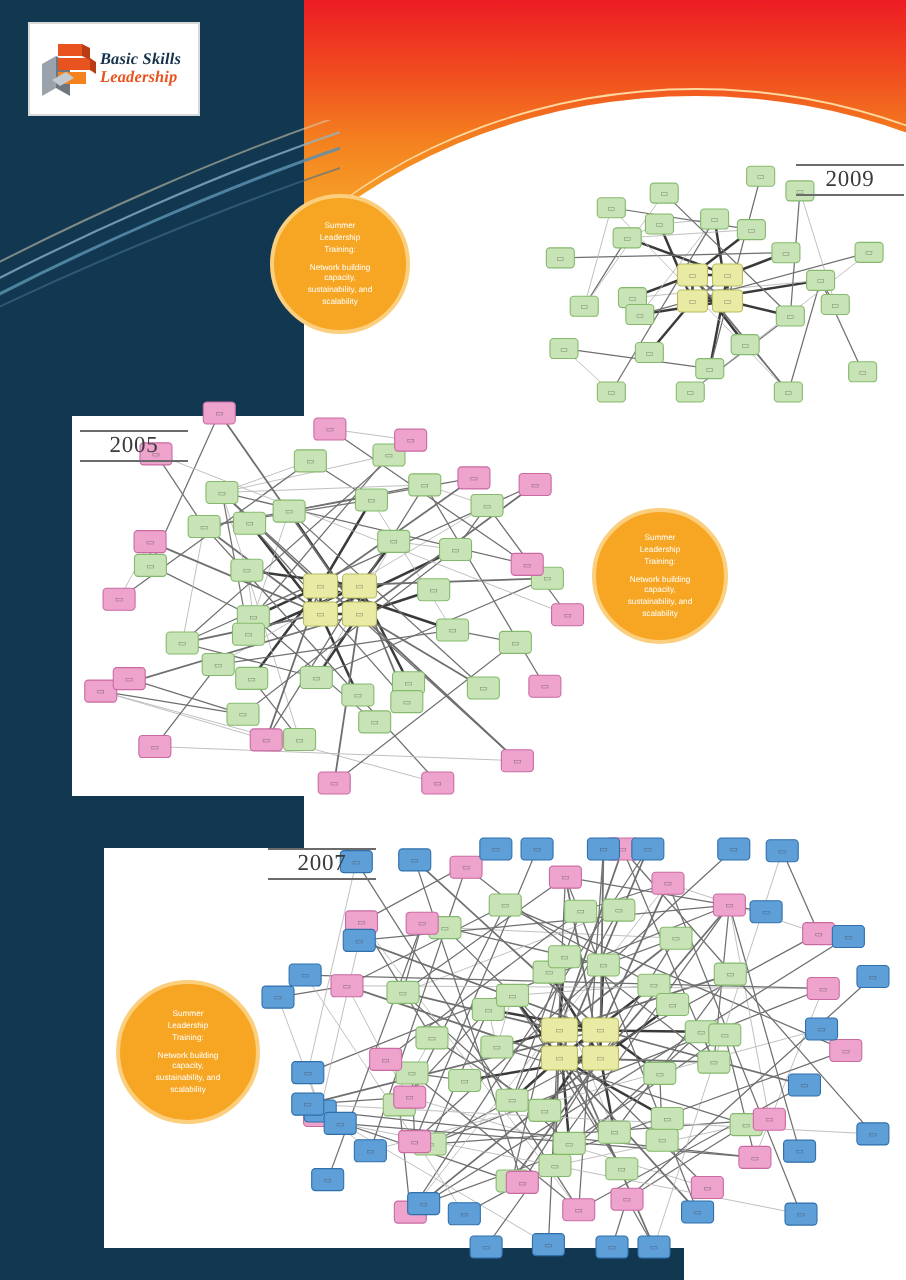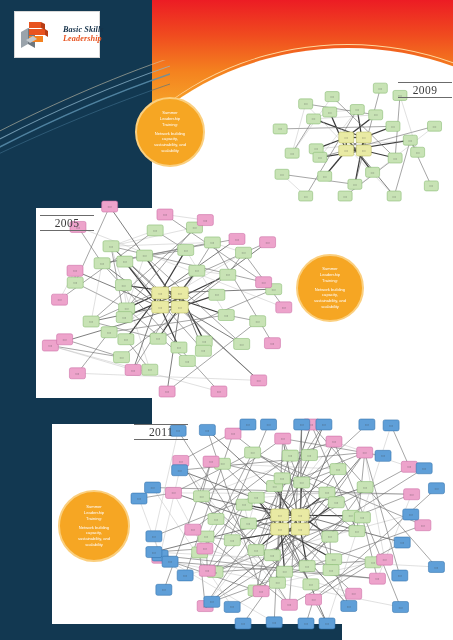--- a/index.html
+++ b/index.html
@@ -47,21 +47,21 @@
     border-top:1.3px solid #ffd9a0; z-index:3;
   }
 
   
   .logo-box {
     position:absolute; left:14px; top:11px; width:86px; height:47px;
     background:#ffffff; border:1px solid #d8d8d8; z-index:6;
     display:flex; align-items:center;
   }
   .logo-mark { position:relative; width:30px; height:34px; margin-left:4px; flex:0 0 auto; }
-  .logo-text { margin-left:14px; line-height:1.05; }
+  .logo-text { margin-left:1px; line-height:1.05; }
   .logo-l1 {
     font-family:"Liberation Serif", serif; font-style:italic; font-weight:bold;
     font-size:8.2px; color:#16324a; letter-spacing:.1px; white-space:nowrap;
   }
   .logo-l2 {
     font-family:"Liberation Serif", serif; font-style:italic; font-weight:bold;
     font-size:8.2px; color:#e8531f; letter-spacing:.1px; white-space:nowrap;
   }
 
   
@@ -778,21 +778,21 @@
         <text x="33.847053865391075" y="173.38340149258573" text-anchor="middle" font-size="4.4" class="nlabel" fill="#5a5a5a" opacity="0.55">▭</text>
         <rect x="32.07404377163559" y="138.21214796679743" width="16" height="11" rx="1.8" fill="#5f9fd8" stroke="#2f6fab" stroke-width="0.55"></rect>
         <text x="40.07404377163559" y="145.29614796679743" text-anchor="middle" font-size="4.4" class="nlabel" fill="#5a5a5a" opacity="0.55">▭</text>
         <rect x="15.881019436191309" y="128.56469844734409" width="16" height="11" rx="1.8" fill="#5f9fd8" stroke="#2f6fab" stroke-width="0.55"></rect>
         <text x="23.88101943619131" y="135.6486984473441" text-anchor="middle" font-size="4.4" class="nlabel" fill="#5a5a5a" opacity="0.55">▭</text>
       </svg>
   </div>
 
   <div class="year" id="year-2009">2009</div>
   <div class="year" id="year-2010">2005</div>
-  <div class="year" id="year-2011">2011</div>
+  <div class="year" id="year-2011">2007</div>
 
   <div class="circle" id="circle-2009">
     <div class="c-title">
       <div>Summer</div>
       <div>Leadership</div>
       <div>Training:</div>
     </div>
     <div class="c-body">
       <div>Network building</div>
       <div>capacity,</div>

